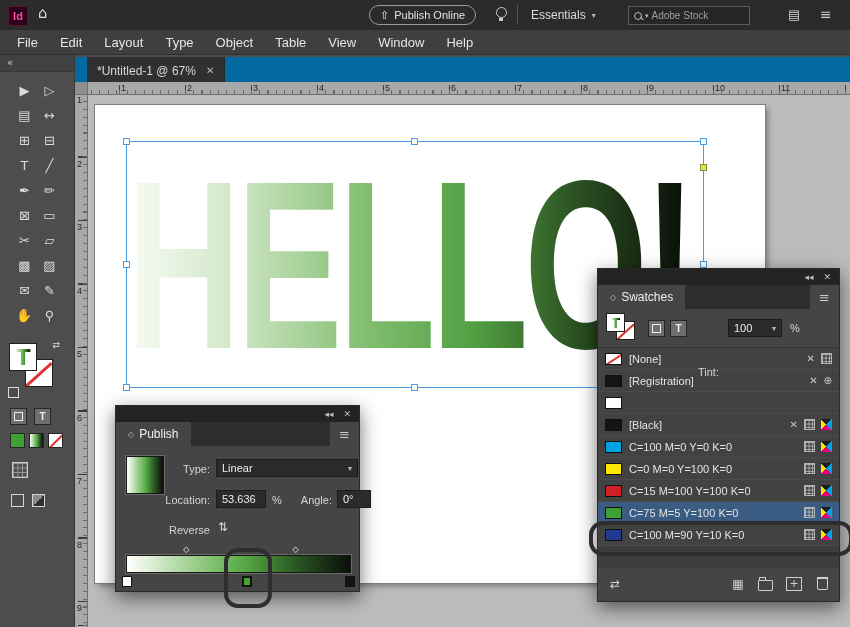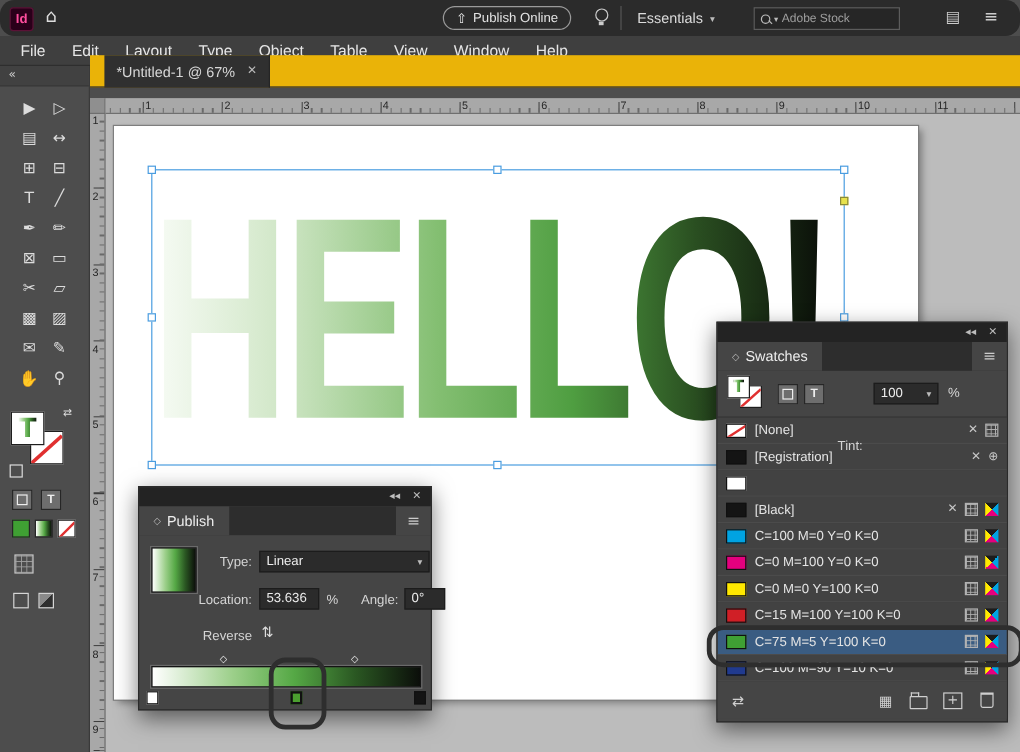--- a/index.html
+++ b/index.html
@@ -1,21 +1,21 @@
 <!DOCTYPE html>
 <html style="--topbar-bg: #2b2b2b; --menubar-bg: #3f3f3f; --dock-bg: #4d4d4d; --panel-bg: #454545; --panel-header-bg: #232323; --panel-tabrow-bg: #2d2d2d; --field-bg: #2b2b2b; --field-border: #1c1c1c; --ruler-bg: #a8a8a8; --pasteboard-bg: #bcbcbc; --page-bg: #ffffff; --selection-blue: #4a9de0; --selected-row-bg: #3a5c82; --logo-bg: #2a001a; --logo-pink: #ff4d9e; --swatch-cyan: #00a3e2; --swatch-magenta: #e5007e; --swatch-yellow: #ffe800; --swatch-red: #d01f26; --swatch-green: #3fa033; --swatch-blue: #203a8f; --annotation: #2e2e2e; --ramp: linear-gradient(90deg,#ffffff 0%,#9ccf8a 30%,#55a845 53%,#2a5722 76%,#0b0e0a 100%); --text-grad: linear-gradient(90deg,#f8fcf6 0%,#d3e8ca 18%,#84bf72 42%,#4f9e41 62%,#2a4f21 80%,#090c08 100%);"><head>
 <meta charset="utf-8">
 <style>
   html,body{margin:0;padding:0;background:#222;}
   #app{position:relative;width:850px;height:627px;overflow:hidden;background:#4d4d4d;
        font-family:"Liberation Sans",sans-serif;font-size:12px;color:#ddd;}
   .g{font-family:"DejaVu Sans","Liberation Sans",sans-serif;}
 
   
-  #topbar{position:absolute;left:0;top:0;width:850px;height:30px;background:var(--topbar-bg);border-radius:12px;}
+  #topbar{position:absolute;left:0;top:0;width:850px;height:30px;background:var(--topbar-bg);}
   #logo{position:absolute;left:8px;top:6px;width:18px;height:18px;background:var(--logo-bg);
         color:var(--logo-pink);font-weight:bold;font-size:11px;display:flex;align-items:center;justify-content:center;
         border-radius:3px;border:1px solid #5a1236;}
   #home-ic{position:absolute;left:38px;top:4px;font-size:15px;color:#ddd;}
   #publish-btn{position:absolute;left:369px;top:5px;height:18px;border:1px solid #9a9a9a;border-radius:11px;
         display:flex;align-items:center;padding:0 10px;gap:5px;font-size:11px;color:#e3e3e3;}
   #bulb{position:absolute;left:496px;top:7px;width:9px;height:9px;border:1px solid #ccc;border-radius:50%;}
   #bulb::after{content:"";position:absolute;left:2px;top:10px;width:4px;height:3px;background:#ccc;}
   .vsep{position:absolute;top:5px;width:1px;height:20px;background:#555;}
   #workspace{position:absolute;left:531px;top:8px;font-size:12px;color:#ddd;display:flex;gap:6px;align-items:center;}
@@ -56,21 +56,21 @@
   .ap.grad{background:var(--ramp);}
   .ap.none{background:#fff;position:relative;overflow:hidden;}
   .ap.none::after{content:"";position:absolute;left:-3px;right:-3px;top:50%;height:2px;background:#e03030;transform:rotate(-45deg);}
   #dock-misc1{margin:14px 0 0 12px;width:14px;height:14px;border:1px solid #c9c9c9;
        background:linear-gradient(#9c9c9c 1px,transparent 1px) 0 0/4.5px 4.5px,linear-gradient(90deg,#9c9c9c 1px,transparent 1px) 0 0/4.5px 4.5px;}
   #screen-row{display:flex;gap:8px;margin:16px 0 0 11px;}
   .scr{width:13px;height:13px;border:1px solid #d5d5d5;box-sizing:border-box;}
   .scr.preview{background:linear-gradient(135deg,#8a8a8a 50%,#2f2f2f 50%);}
 
   
-  #tabbar{position:absolute;left:75px;top:46px;width:775px;height:27px;background:#eab308;border-bottom:1px solid #2b2b2b;box-sizing:border-box;}
+  #tabbar{position:absolute;left:75px;top:57px;width:775px;height:27px;background:#0369a1;border-bottom:1px solid #2b2b2b;box-sizing:border-box;}
   #doc-tab{position:absolute;left:12px;top:0;height:27px;background:#303030;border-right:1px solid #252525;
        display:flex;align-items:center;gap:10px;padding:0 10px;font-size:12px;color:#d8d8d8;}
   #doc-tab .close{font-size:10px;color:#bbb;}
 
   
   #docarea{position:absolute;left:75px;top:82px;width:775px;height:545px;background:var(--pasteboard-bg);}
   #corner{position:absolute;left:0;top:0;width:13px;height:13px;background:#8f8f8f;border-right:1px solid #6f6f6f;border-bottom:1px solid #6f6f6f;box-sizing:border-box;}
   #h-ruler{position:absolute;left:13px;top:0;width:762px;height:13px;background:var(--ruler-bg);border-bottom:1px solid #6f6f6f;box-sizing:border-box;
        background-image:repeating-linear-gradient(to right,#6a6a6a 0 1px,transparent 1px 8.25px),
                         repeating-linear-gradient(to right,#3c3c3c 0 1px,transparent 1px 66px);
@@ -388,26 +388,20 @@
           <span class="sw-ico g grid"></span>
           <span class="sw-ico g cmyk"></span>
         </div>
         <div class="sw-row">
           <span class="sw-chip" style="background: rgb(0, 163, 226);"></span>
           <span class="sw-name">C=100 M=0 Y=0 K=0</span>
           <span class="sw-ico g grid"></span>
           <span class="sw-ico g cmyk"></span>
         </div>
         <div class="sw-row">
-          <span class="sw-chip" style="background: rgb(229, 0, 126);"></span>
-          <span class="sw-name">C=0 M=100 Y=0 K=0</span>
-          <span class="sw-ico g grid"></span>
-          <span class="sw-ico g cmyk"></span>
-        </div>
-        <div class="sw-row">
           <span class="sw-chip" style="background: rgb(255, 232, 0);"></span>
           <span class="sw-name">C=0 M=0 Y=100 K=0</span>
           <span class="sw-ico g grid"></span>
           <span class="sw-ico g cmyk"></span>
         </div>
         <div class="sw-row">
           <span class="sw-chip" style="background: rgb(208, 31, 38);"></span>
           <span class="sw-name">C=15 M=100 Y=100 K=0</span>
           <span class="sw-ico g grid"></span>
           <span class="sw-ico g cmyk"></span>

